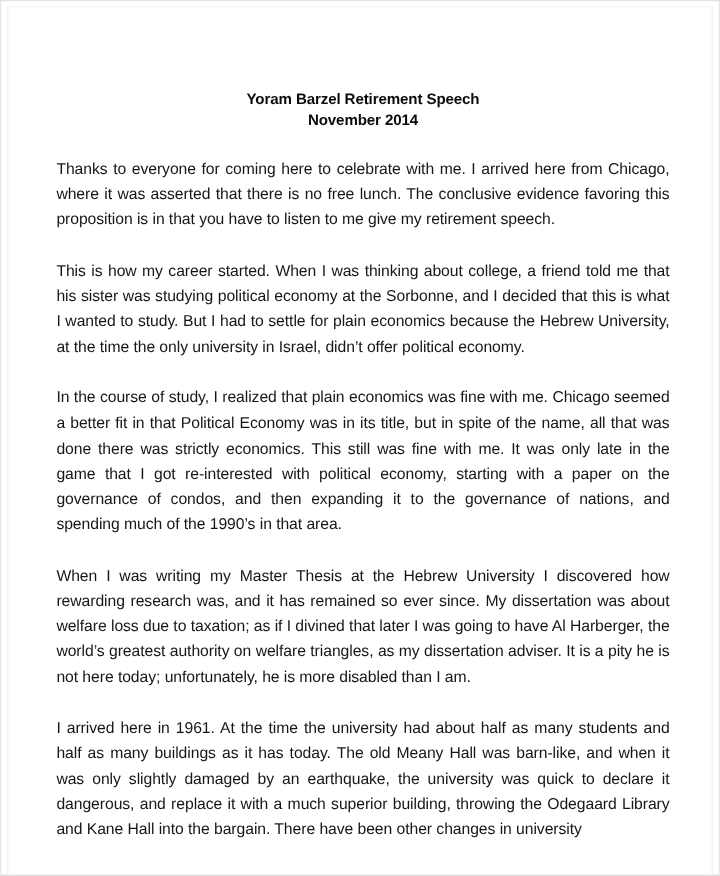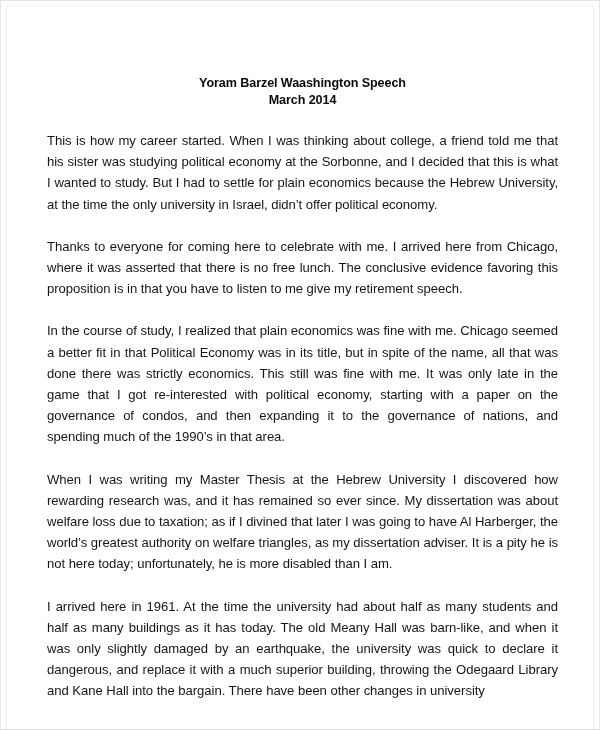--- a/index.html
+++ b/index.html
@@ -84,26 +84,26 @@
     margin-bottom: 0;
   }
 </style>
 </head>
 <body>
 
 <div class="page">
   <div class="sheet">
 
     <h1 class="doc-title">
-      <span class="title-line">Yoram Barzel Waashington Speech</span>
-      <span class="title-line">March 2014</span>
+      <span class="title-line">Yoram Barzel Retirement Speech</span>
+      <span class="title-line">November 2014</span>
     </h1>
 
     <div class="body-copy">
+      <p>Thanks to everyone for coming here to celebrate with me. I arrived here from Chicago, where it was asserted that there is no free lunch. The conclusive evidence favoring this proposition is in that you have to listen to me give my retirement speech.</p>
       <p>This is how my career started. When I was thinking about college, a friend told me that his sister was studying political economy at the Sorbonne, and I decided that this is what I wanted to study. But I had to settle for plain economics because the Hebrew University, at the time the only university in Israel, didn’t offer political economy.</p>
-      <p>Thanks to everyone for coming here to celebrate with me. I arrived here from Chicago, where it was asserted that there is no free lunch. The conclusive evidence favoring this proposition is in that you have to listen to me give my retirement speech.</p>
       <p>In the course of study, I realized that plain economics was fine with me. Chicago seemed a better fit in that Political Economy was in its title, but in spite of the name, all that was done there was strictly economics. This still was fine with me. It was only late in the game that I got re-interested with political economy, starting with a paper on the governance of condos, and then expanding it to the governance of nations, and spending much of the 1990’s in that area.</p>
       <p>When I was writing my Master Thesis at the Hebrew University I discovered how rewarding research was, and it has remained so ever since. My dissertation was about welfare loss due to taxation; as if I divined that later I was going to have Al Harberger, the world’s greatest authority on welfare triangles, as my dissertation adviser. It is a pity he is not here today; unfortunately, he is more disabled than I am.</p>
       <p>I arrived here in 1961. At the time the university had about half as many students and half as many buildings as it has today. The old Meany Hall was barn-like, and when it was only slightly damaged by an earthquake, the university was quick to declare it dangerous, and replace it with a much superior building, throwing the Odegaard Library and Kane Hall into the bargain. There have been other changes in university</p>
     </div>
 
   </div>
 </div>
 
 </body></html>

